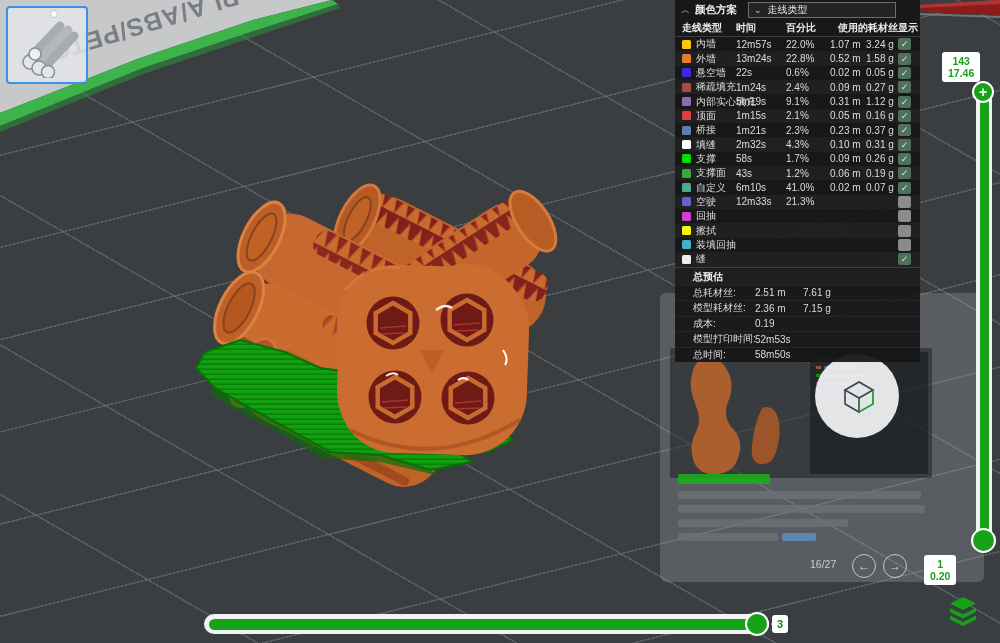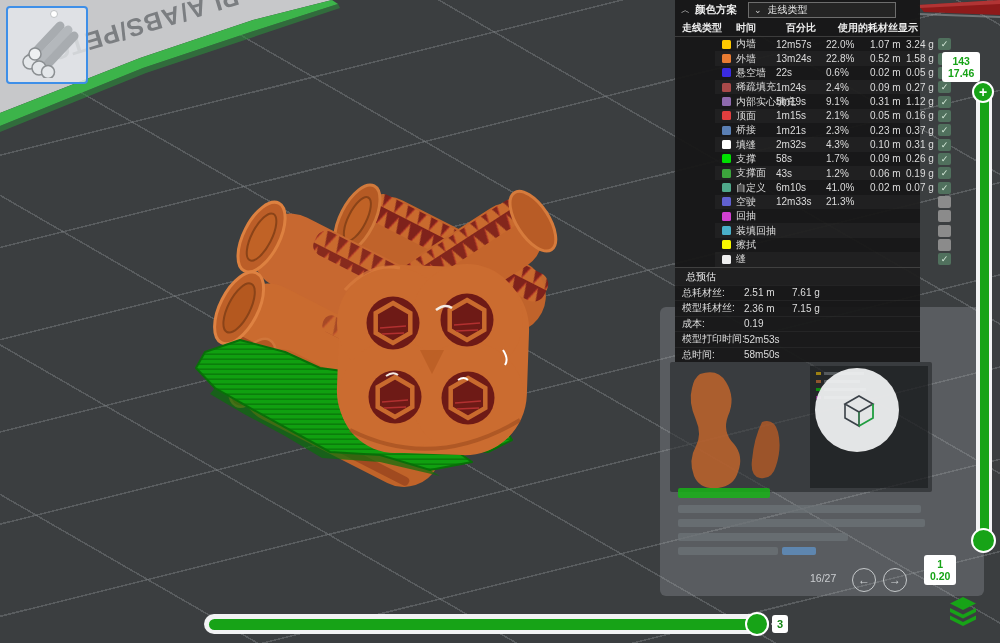--- a/index.html
+++ b/index.html
@@ -22,35 +22,35 @@
     background:rgba(22,22,22,.94);color:#dcdcdc;font-size:10px;}
   .phead{display:flex;align-items:center;height:20px;padding:0 6px;gap:5px;}
   .phead .chev{color:#cfcfcf;font-size:9px;}
   .phead .ptitle{font-weight:bold;font-size:10.5px;color:#efefef;}
   .dropdown{display:flex;align-items:center;gap:6px;margin-left:6px;width:136px;height:14px;
     border:1px solid #6d6d6d;background:#242424;padding:0 5px;color:#e4e4e4;}
   .dropdown .caret{font-size:9px;color:#cccccc;}
   .tgrid{display:grid;grid-template-columns:54px 50px 44px 36px 32px 20px;align-items:center;padding:0 3px 0 7px;}
   .theadr{height:16px;font-weight:bold;color:#ededed;border-bottom:1px solid #3c3c3c;}
   .theadr .span2{grid-column:4/6;text-align:right;}
-  .trow{height:14.35px;margin-left:40px;}
+  .trow{height:14.35px;}
   .trow:nth-child(even){background:rgba(255,255,255,.035);}
   .c{overflow:visible;white-space:nowrap;}
   .type{display:flex;align-items:center;gap:5px;}
   .swatch{width:9px;height:9px;border-radius:1.5px;flex:0 0 auto;display:inline-block;}
   .cbx{width:13px;height:12px;border-radius:2px;background:#8b8b8b;display:flex;
     align-items:center;justify-content:center;font-size:9px;color:#d8ecdc;cursor:pointer;}
   .cbx.on{background:#50705d;}
   .cbx.on::after{content:"✓";}
-  .totals-title{height:17px;line-height:17px;font-weight:normal;color:#efefef;
-    border-top:1px solid #404040;padding-left:11px;background:rgba(255,255,255,.03);}
+  .totals-title{height:17px;line-height:17px;font-weight:bold;color:#efefef;
+    border-top:1px solid #404040;padding-left:18px;background:rgba(255,255,255,.03);}
   .totrow{display:grid;grid-template-columns:62px 48px auto;height:14.5px;align-items:center;
-    padding-left:7px;border-top:1px solid rgba(255,255,255,.05);}
+    padding-left:18px;border-top:1px solid rgba(255,255,255,.05);}
   
-  .tips{position:absolute;left:660px;top:307px;width:324px;height:289px;z-index:4;
+  .tips{position:absolute;left:660px;top:293px;width:324px;height:289px;z-index:4;
     border-radius:6px;background:rgba(168,173,178,.28);}
   .tips-img{position:absolute;left:10px;top:55px;width:262px;height:130px;border-radius:2px;
     background:rgba(25,27,30,.5);overflow:hidden;}
   .tips-circle{position:absolute;left:155px;top:61px;width:84px;height:84px;border-radius:50%;
     background:rgba(244,245,246,.92);display:flex;align-items:center;justify-content:center;}
   .bar{position:absolute;border-radius:2px;filter:blur(.7px);}
   .bar.green{background:rgba(23,179,23,.85);}
   .bar.gray{background:rgba(108,115,119,.75);}
   .bar.blue{background:rgba(95,145,195,.8);}
   .tips-pg{position:absolute;left:150px;top:265px;color:rgba(230,233,235,.8);font-size:10.5px;}
@@ -429,35 +429,35 @@
           <div class="c"></div>
           <div class="c"></div>
           <div class="c"></div>
           <div class="c"></div>
           <div class="c">
             <span class="cbx"></span>
           </div>
         </div>
         <div class="tgrid trow">
           <div class="c type">
+            <span class="swatch" style="background: rgb(248, 248, 0);"></span>
+            <span>擦拭</span>
+          </div>
+          <div class="c"></div>
+          <div class="c"></div>
+          <div class="c"></div>
+          <div class="c"></div>
+          <div class="c">
+            <span class="cbx"></span>
+          </div>
+        </div>
+        <div class="tgrid trow">
+          <div class="c type">
             <span class="swatch" style="background: rgb(73, 175, 201);"></span>
             <span>装填回抽</span>
-          </div>
-          <div class="c"></div>
-          <div class="c"></div>
-          <div class="c"></div>
-          <div class="c"></div>
-          <div class="c">
-            <span class="cbx"></span>
-          </div>
-        </div>
-        <div class="tgrid trow">
-          <div class="c type">
-            <span class="swatch" style="background: rgb(248, 248, 0);"></span>
-            <span>擦拭</span>
           </div>
           <div class="c"></div>
           <div class="c"></div>
           <div class="c"></div>
           <div class="c"></div>
           <div class="c">
             <span class="cbx"></span>
           </div>
         </div>
         <div class="tgrid trow">

